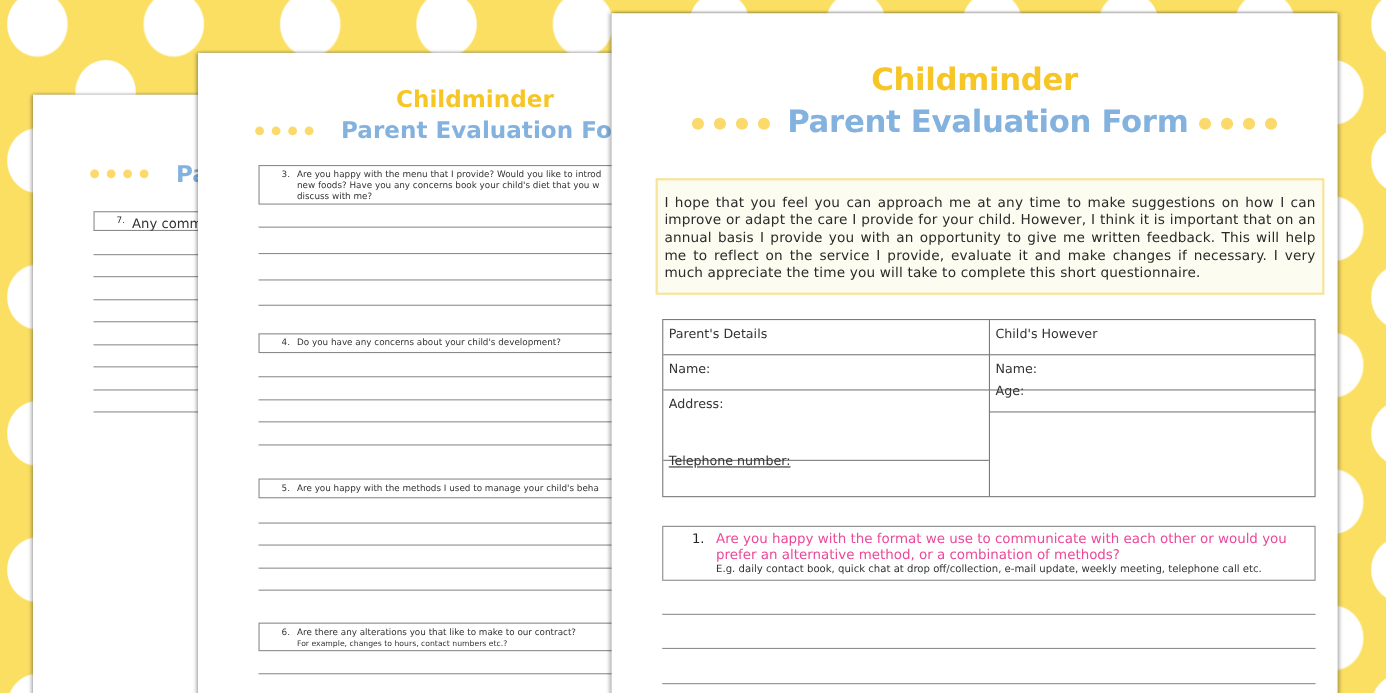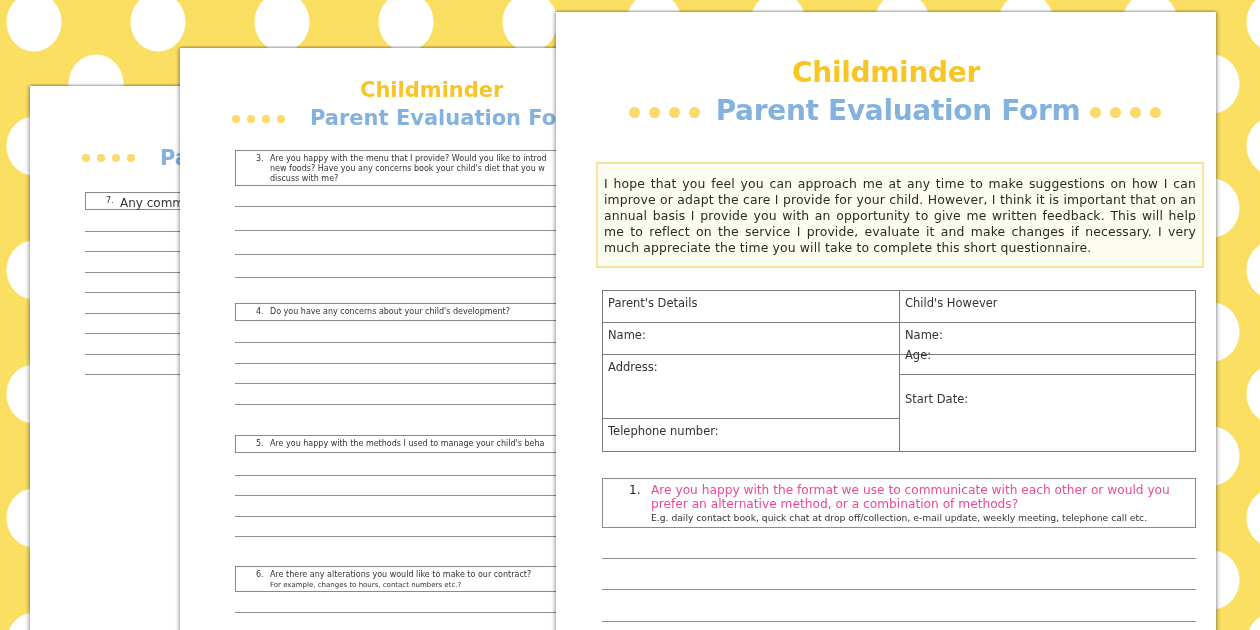--- a/index.html
+++ b/index.html
@@ -146,21 +146,21 @@
     <span class="qn">5.</span>
     <span class="qt">Are you happy with the methods I used to manage your child's beha</span>
   </div>
   <div class="rule" style="left:55px; top:427px; width:330px;"></div>
   <div class="rule" style="left:55px; top:447px; width:330px;"></div>
   <div class="rule" style="left:55px; top:468px; width:330px;"></div>
   <div class="rule" style="left:55px; top:488px; width:330px;"></div>
 
   <div class="qbox mid-q" style="left:55px; top:518px; width:330px; height:26px;">
     <span class="qn">6.</span>
-    <span class="qt">Are there any alterations you would like to make to our contract?</span>
+    <span class="qt">Are there any alterations you that like to make to our contract?</span>
     <span class="qh">For example, changes to hours, contact numbers etc.?</span>
   </div>
   <div class="rule" style="left:55px; top:564px; width:330px;"></div>
 </div>
 
 <div class="page" id="page-front">
   <div class="title-yellow" id="front-title1">Childminder</div>
   <div class="dots" id="front-dots-left">
     <div class="dot"></div>
     <div class="dot"></div>
@@ -177,26 +177,25 @@
 
   <div id="intro-box">I hope that you feel you can approach me at any time to make suggestions on how I can improve or adapt the care I provide for your child. However, I think it is important that on an annual basis I provide you with an opportunity to give me written feedback. This will help me to reflect on the service I provide, evaluate it and make changes if necessary. I very much appreciate the time you will take to complete this short questionnaire.</div>
 
   <div id="details-table">
 
     <div style="position:absolute; left:296px; top:0; width:1px; height:160px; background:#7b7b7b;"></div>
 
     <div class="cell" style="left:0; top:0; width:296px; height:32px; border-bottom-width:1px;">Parent's Details</div>
     <div class="cell" style="left:0; top:32px; width:296px; height:32px; border-bottom-width:1px;">Name:</div>
     <div class="cell" style="left:0; top:64px; width:296px; height:64px; border-bottom-width:1px;">Address:</div>
-    <div class="cell" style="left:0; top:128px; width:296px; height:32px;">Telephone number:</div>
+    <div class="cell" style="left:0; top:116px; width:296px; height:32px;text-decoration:underline;">Telephone number:</div>
 
     <div class="cell" style="left:297px; top:0; width:296px; height:32px; border-bottom-width:1px;">Child's However</div>
     <div class="cell" style="left:297px; top:32px; width:296px; height:32px; border-bottom-width:1px;">Name:</div>
     <div class="cell" style="left:297px; top:52px; width:296px; height:32px; border-bottom-width:1px;">Age:</div>
-    <div class="cell" style="left:297px; top:96px; width:296px; height:64px;">Start Date:</div>
   </div>
 
   <div class="qbox" id="q1-box">
     <span id="q1-num">1.</span>
     <span id="q1-text">Are you happy with the format we use to communicate with each other or would you prefer an alternative method, or a combination of methods?</span>
     <span id="q1-hint">E.g. daily contact book, quick chat at drop off/collection, e-mail update, weekly meeting, telephone call etc.</span>
   </div>
   <div class="rule" style="left:46px; top:546px; width:594px;"></div>
   <div class="rule" style="left:46px; top:577px; width:594px;"></div>
   <div class="rule" style="left:46px; top:609px; width:594px;"></div>

